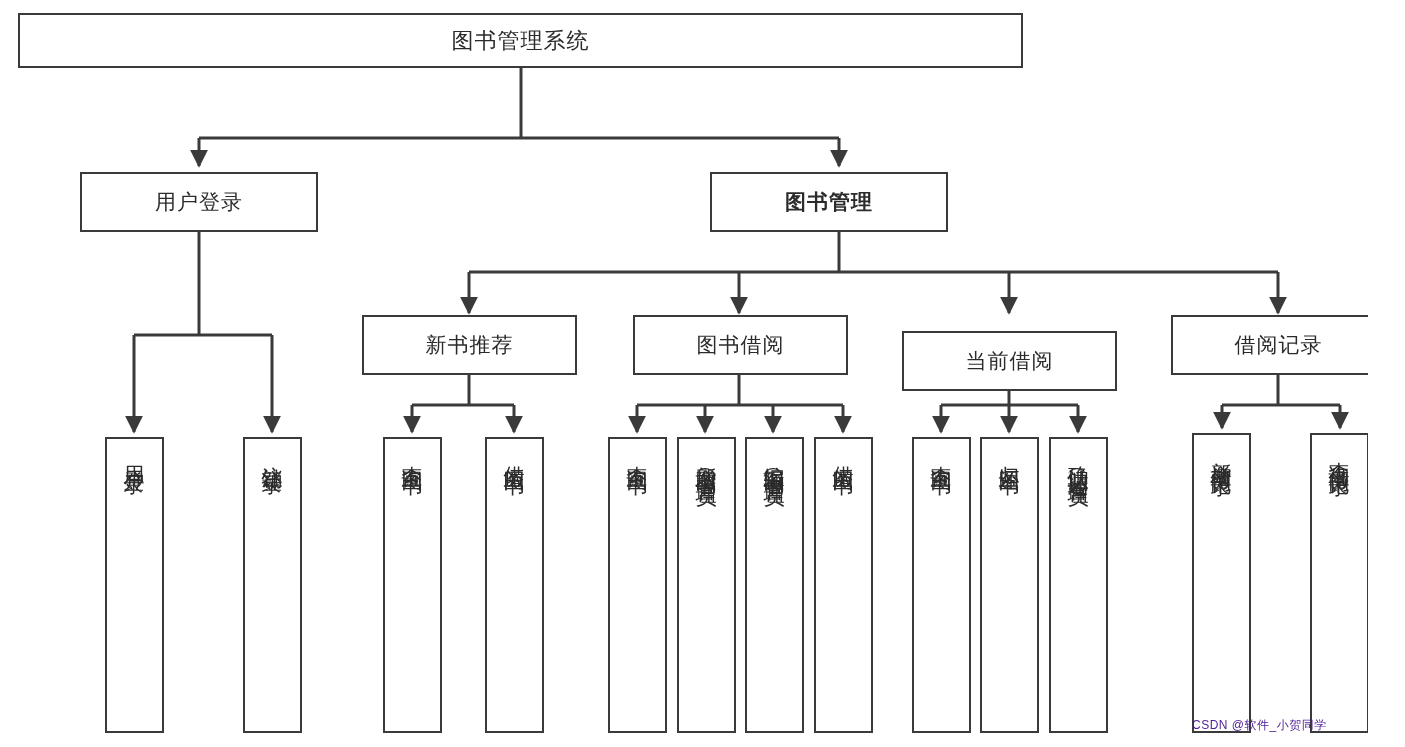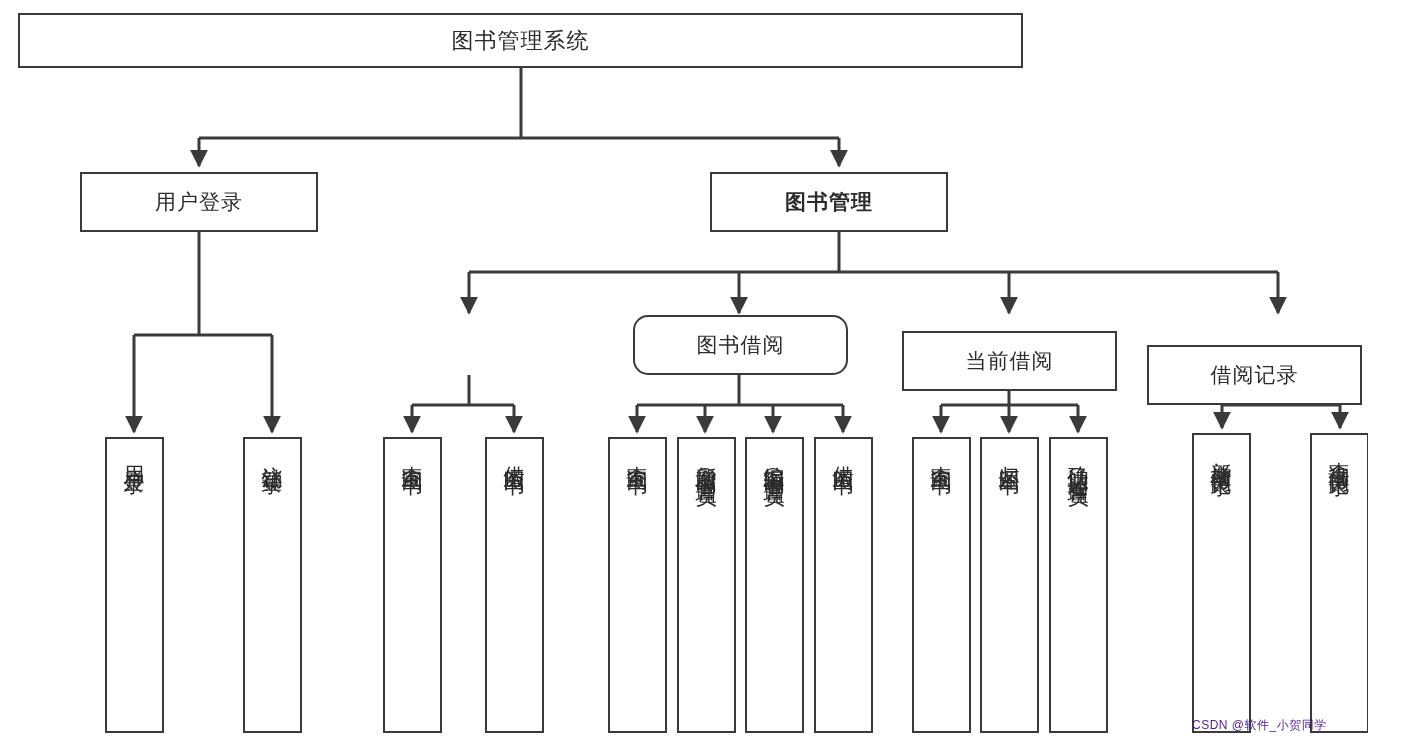--- a/index.html
+++ b/index.html
@@ -124,27 +124,30 @@
     <span class="lbl">图书管理系统</span>
   </div>
 
   <div class="node horiz" style="left:80px; top:172px; width:238px; height:60px;">
     <span class="lbl">用户登录</span>
   </div>
   <div class="node horiz" style="left:710px; top:172px; width:238px; height:60px;font-weight:bold;">
     <span class="lbl">图书管理</span>
   </div>
 
-  <div class="node horiz" style="left:633px; top:315px; width:215px; height:60px;border-radius:15px;">
+  <div class="node horiz" style="left:362px; top:315px; width:215px; height:60px;">
+    <span class="lbl">新书推荐</span>
+  </div>
+  <div class="node horiz" style="left:633px; top:315px; width:215px; height:60px;">
     <span class="lbl">图书借阅</span>
   </div>
   <div class="node horiz" style="left:902px; top:315px; width:215px; height:60px;margin-top:16px;">
     <span class="lbl">当前借阅</span>
   </div>
-  <div class="node horiz" style="left:1147px; top:315px; width:215px; height:60px;margin-top:30px;">
+  <div class="node horiz" style="left:1171px; top:315px; width:215px; height:60px;">
     <span class="lbl">借阅记录</span>
   </div>
 
   <div class="node vert" style="left:105px; top:437px; width:59px; height:296px;">
     <span class="lbl">用户登录</span>
   </div>
   <div class="node vert" style="left:243px; top:437px; width:59px; height:296px;">
     <span class="lbl">注销登录</span>
   </div>
 

